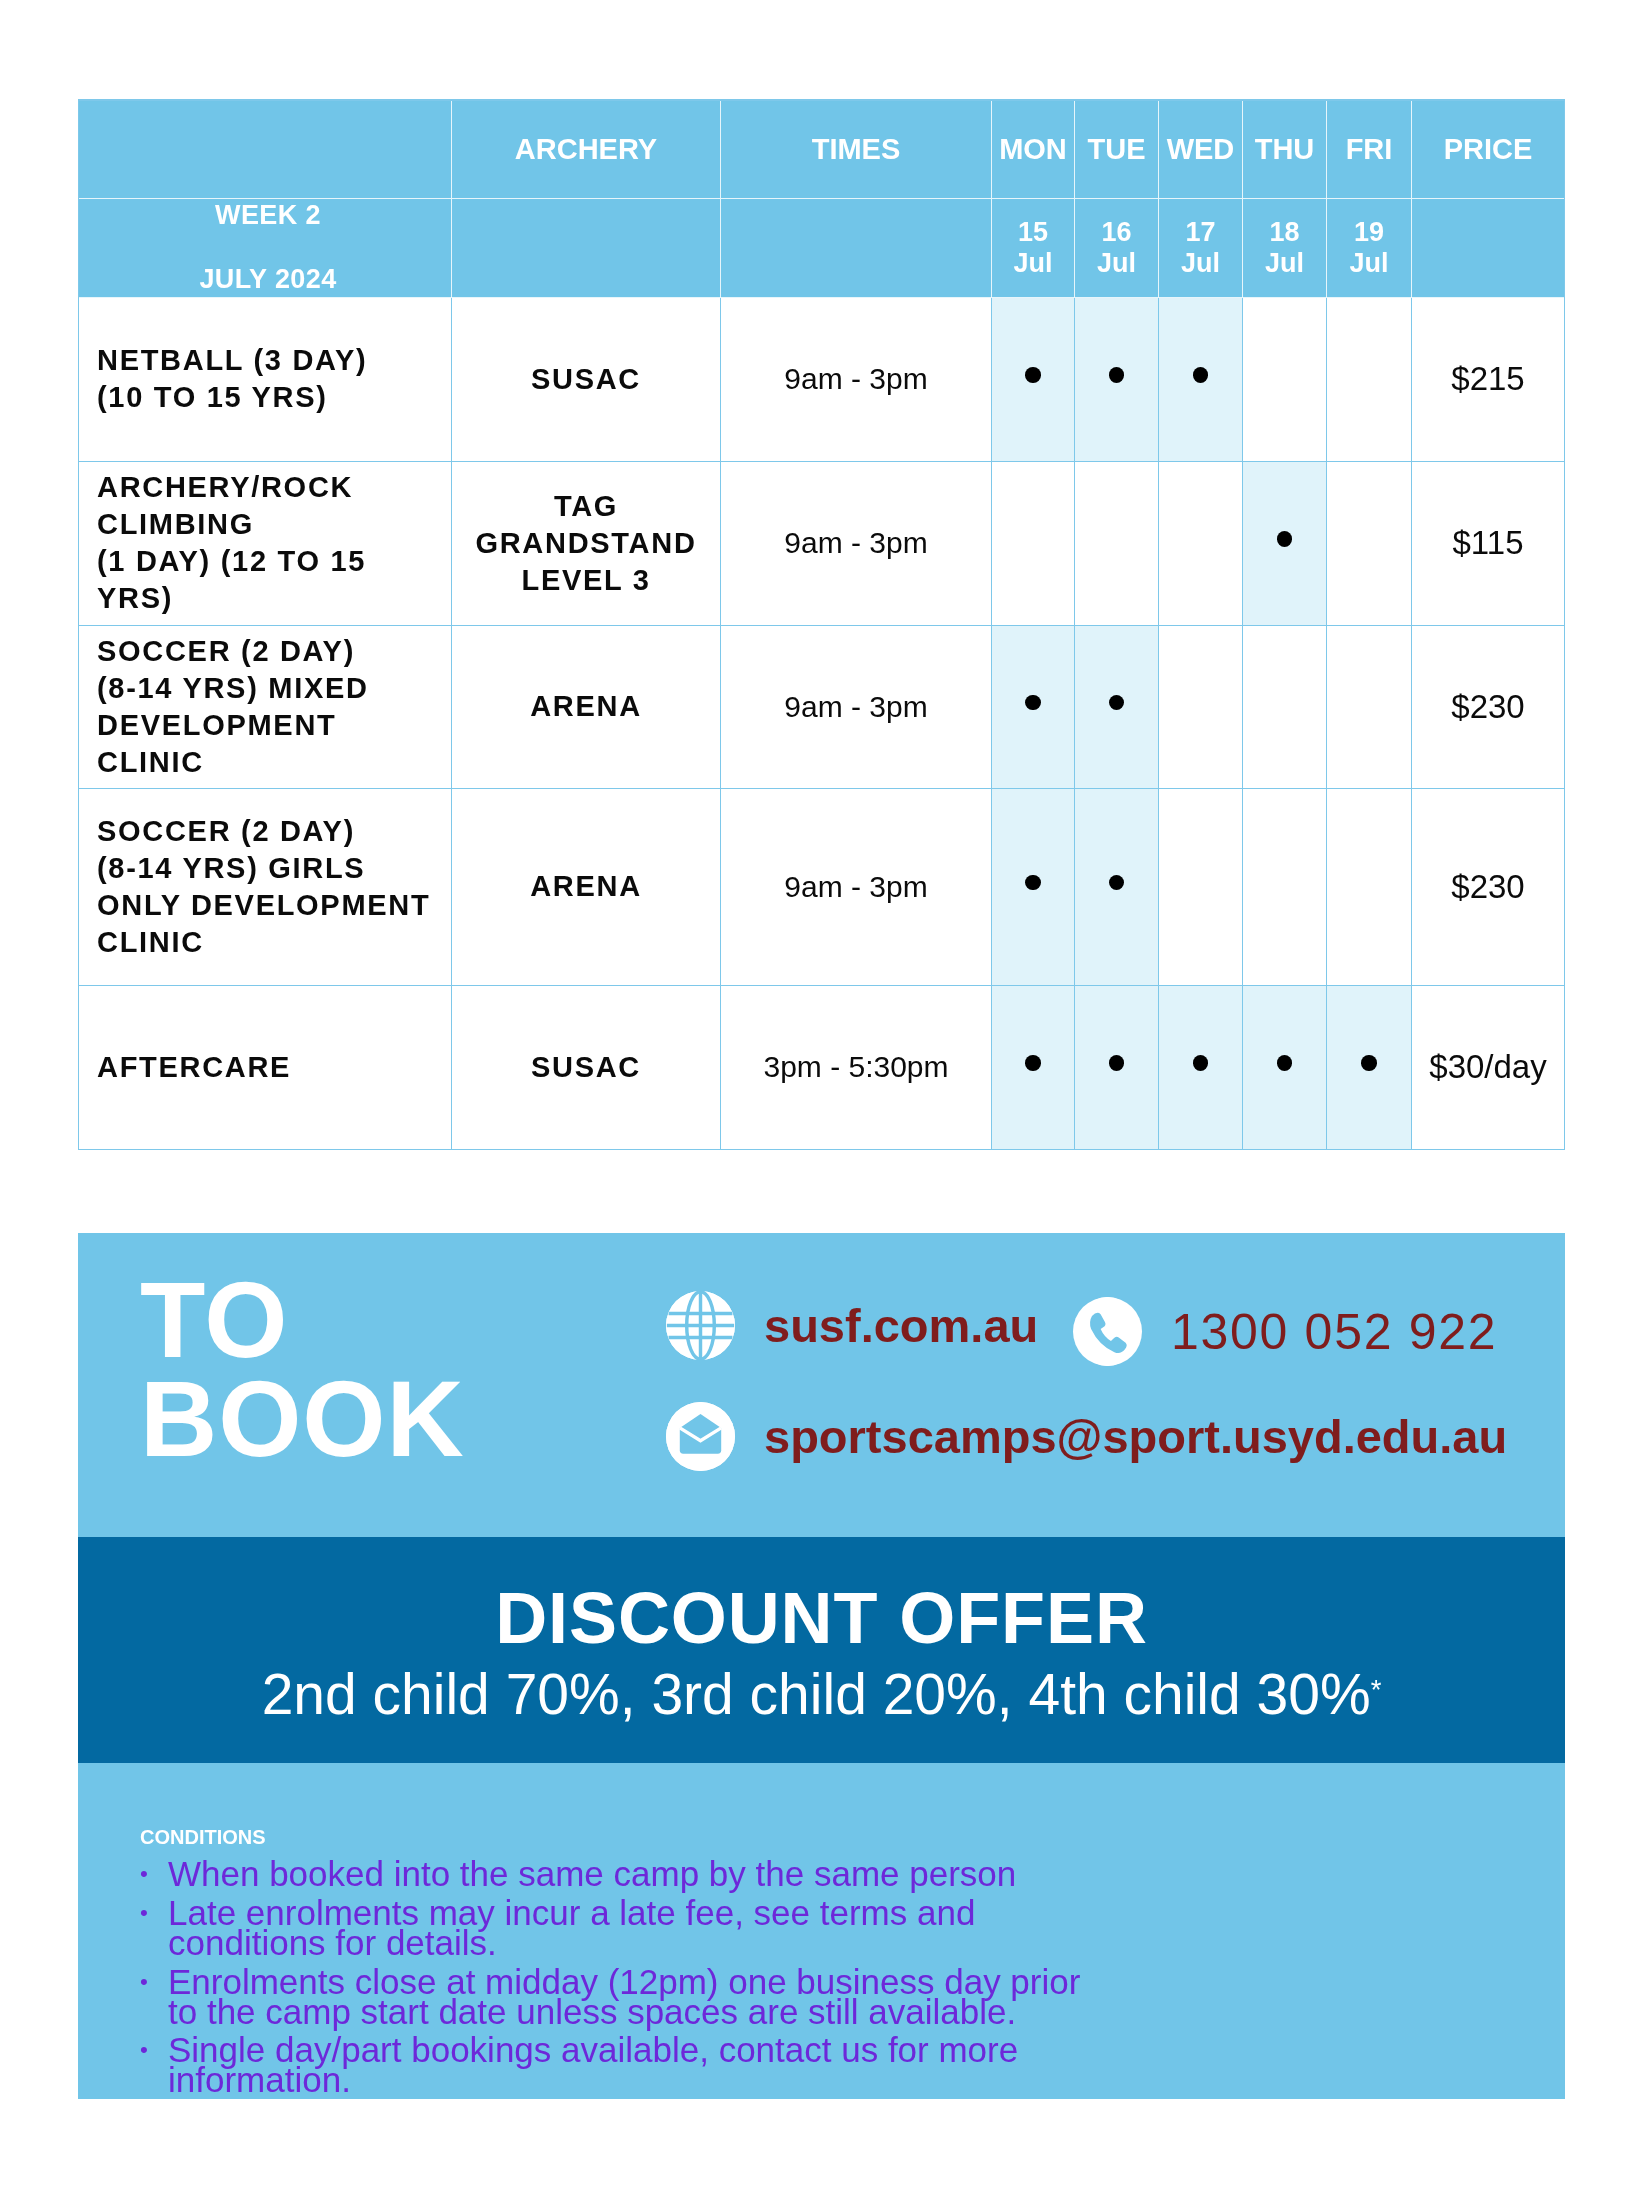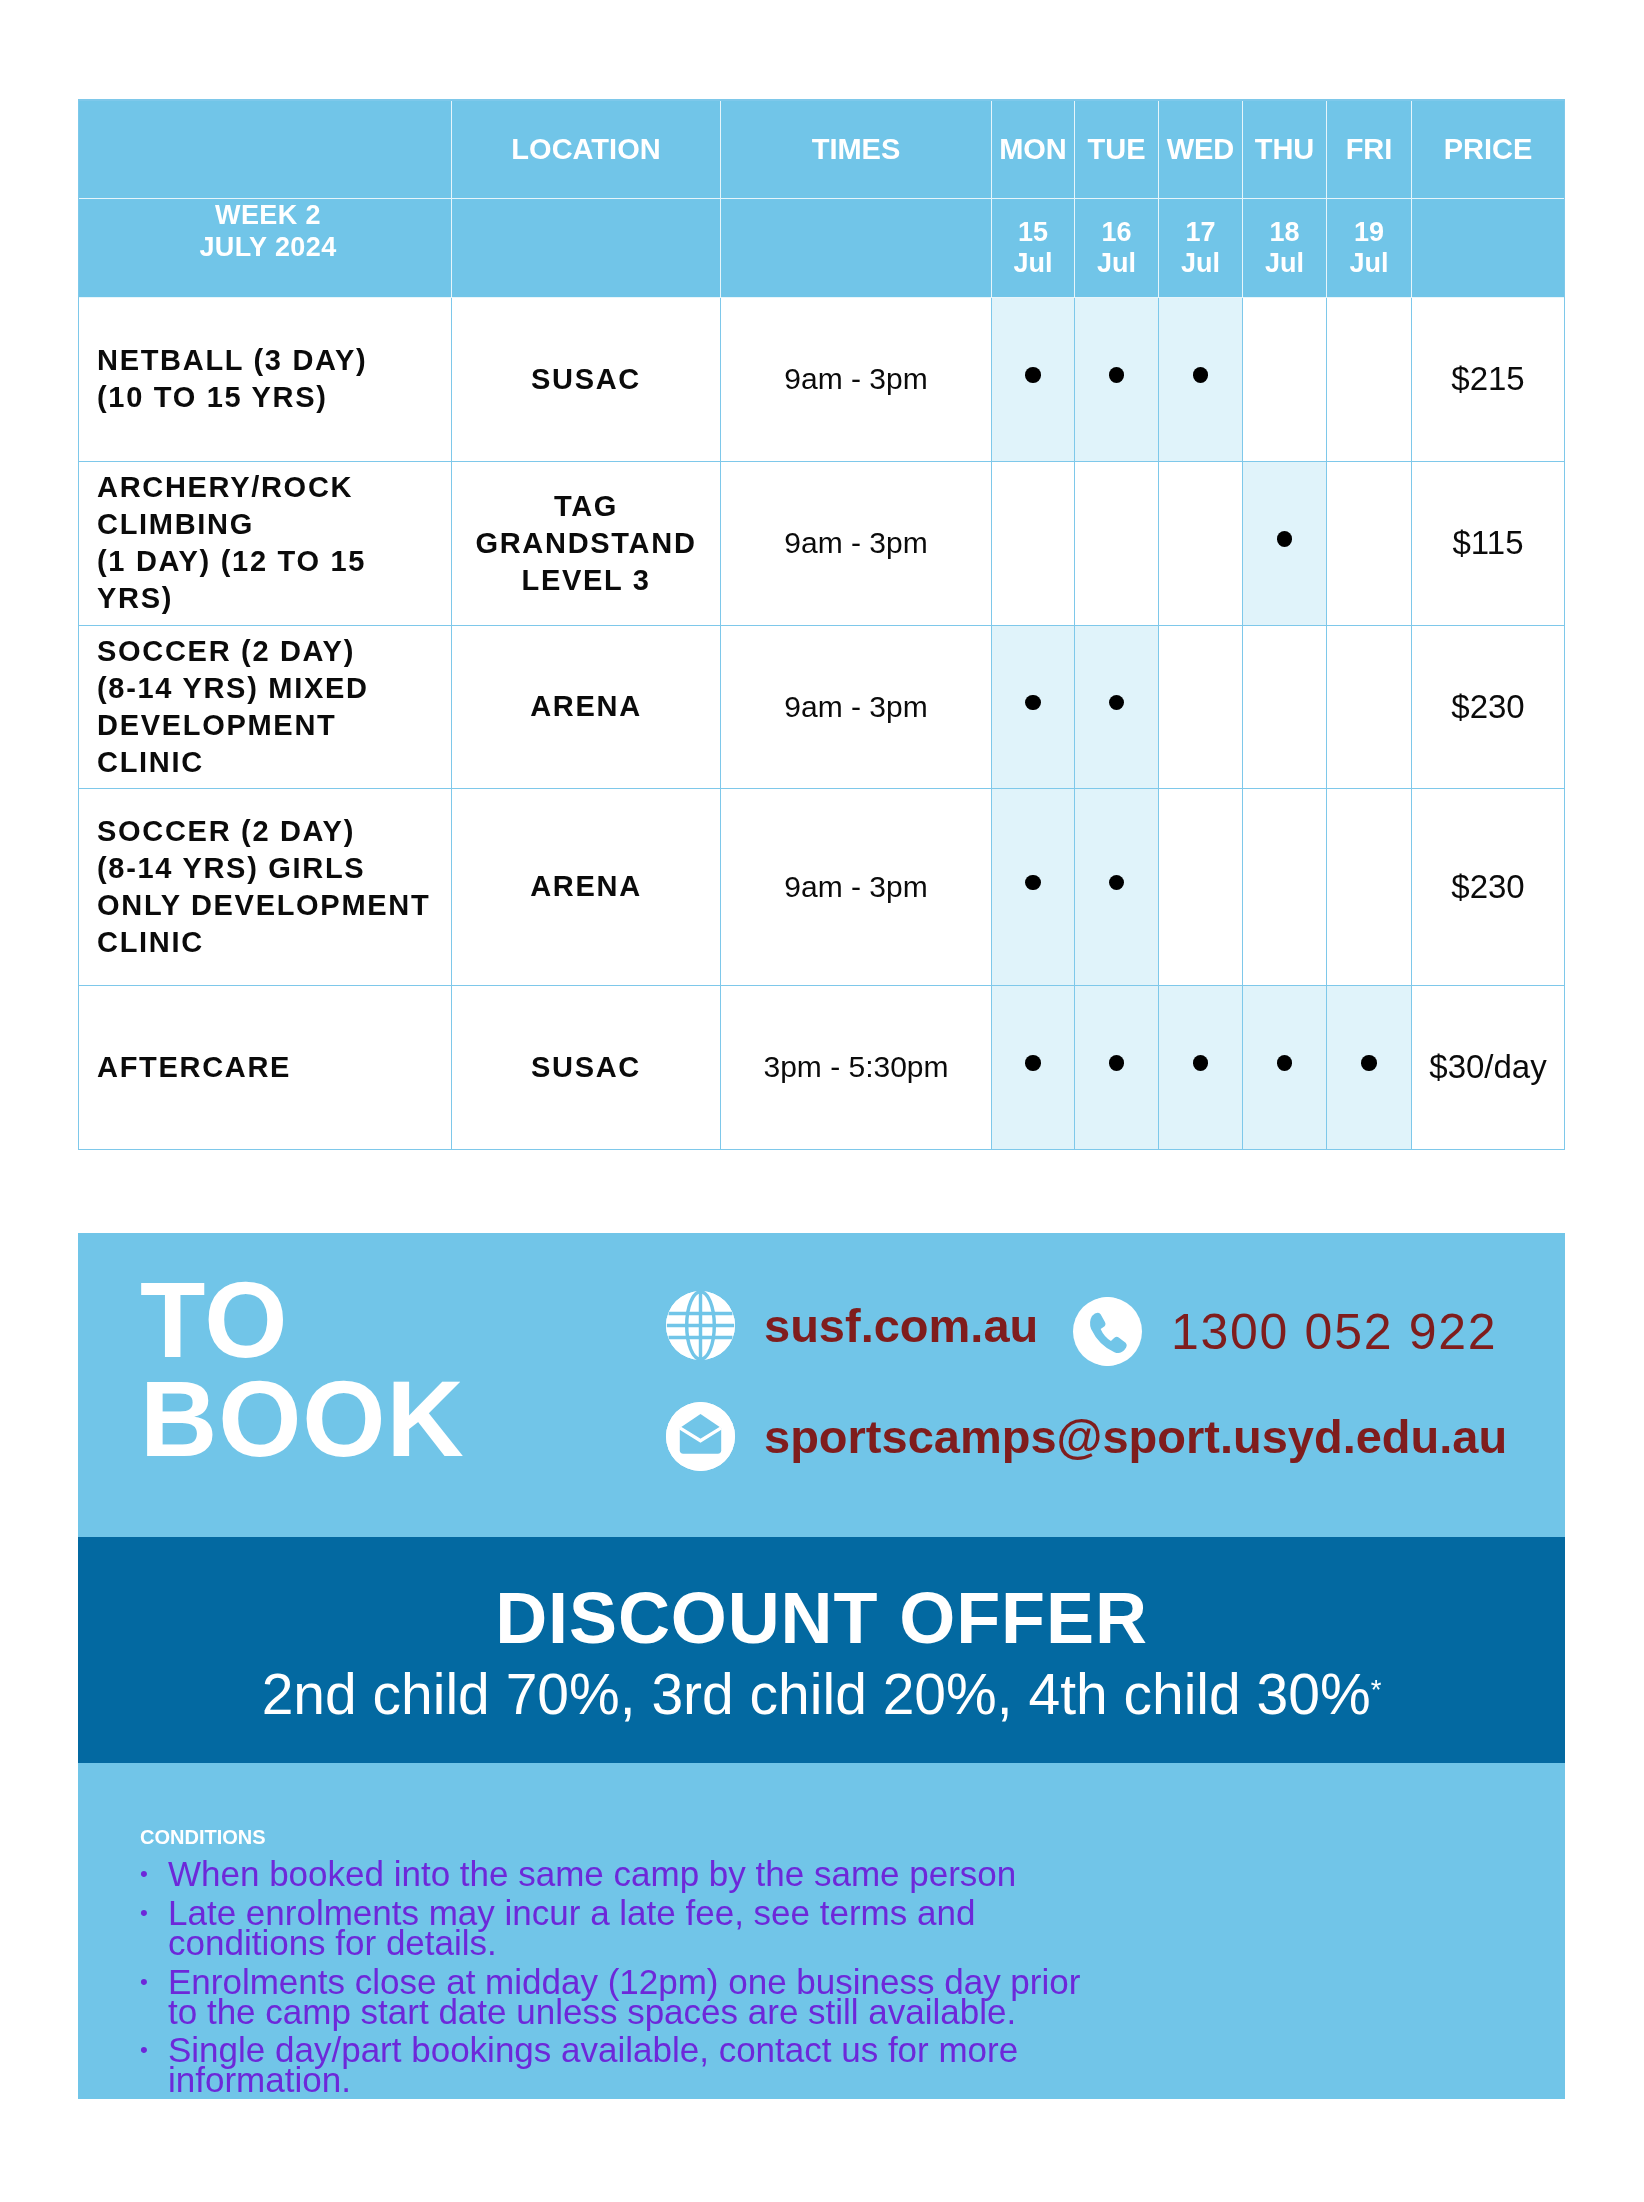--- a/index.html
+++ b/index.html
@@ -13,21 +13,21 @@
           border-left: 1.7px solid #7ec8ea; border-right: 1.7px solid #7ec8ea; }
   .cell { box-sizing: border-box; display: flex; align-items: center; justify-content: center;
           text-align: center; border-right: 1.7px solid #7ec8ea; border-bottom: 1.7px solid #7ec8ea;
           background: #ffffff; color: #0b0b0b; }
   .cell.last { border-right: none; }
 
   .hdr { background: #71c5e8; color: #ffffff; border-color: #e6f5fb; }
   .hdr.top { height: 98px; font-size: 29px; font-weight: 600; letter-spacing: 0px; }
   .hdr.date { height: 99px; font-size: 27px; font-weight: 600; line-height: 31px; flex-direction: column; }
   .hdr.week { justify-content: flex-start; align-items: center; text-align: left; padding-left: 6px;
-              font-size: 27px; font-weight: 700; line-height: 32px; letter-spacing: 0.4px; }
+              font-size: 27px; font-weight: 700; line-height: 32px; letter-spacing: 0.4px; gap: 32px; }
   .hdr.week span { display: block; }
   .schedule .toprule { height: 1.7px; background: #7ec8ea; }
 
   .row-cell { font-size: 29px; }
   .camp { justify-content: flex-start; text-align: left; padding-left: 18px; padding-right: 1px;
           font-weight: 700; letter-spacing: 1.7px; line-height: 37px; white-space: pre-line; }
   .loc { font-weight: 700; letter-spacing: 1.7px; line-height: 37px; white-space: pre-line; }
   .time { font-weight: 400; font-size: 30px; }
   .price { font-weight: 400; font-size: 33px; }
   .day.on { background: #e0f3fa; }
@@ -67,21 +67,21 @@
   .conditions li::before { content: "\2022"; position: absolute; left: 0; top: 0; font-size: 22.4px; }
 </style>
 </head>
 <body>
 
 <div class="schedule">
   <div class="toprule"></div>
   <div class="grid" id="grid">
 
     <div class="cell hdr top"></div>
-    <div class="cell hdr top">LOCATION</div>
+    <div class="cell hdr top">ARCHERY</div>
     <div class="cell hdr top">TIMES</div>
     <div class="cell hdr top">MON</div>
     <div class="cell hdr top">TUE</div>
     <div class="cell hdr top">WED</div>
     <div class="cell hdr top">THU</div>
     <div class="cell hdr top">FRI</div>
     <div class="cell hdr top last">PRICE</div>
 
     <div class="cell hdr date week">
       <span>WEEK 2</span>

